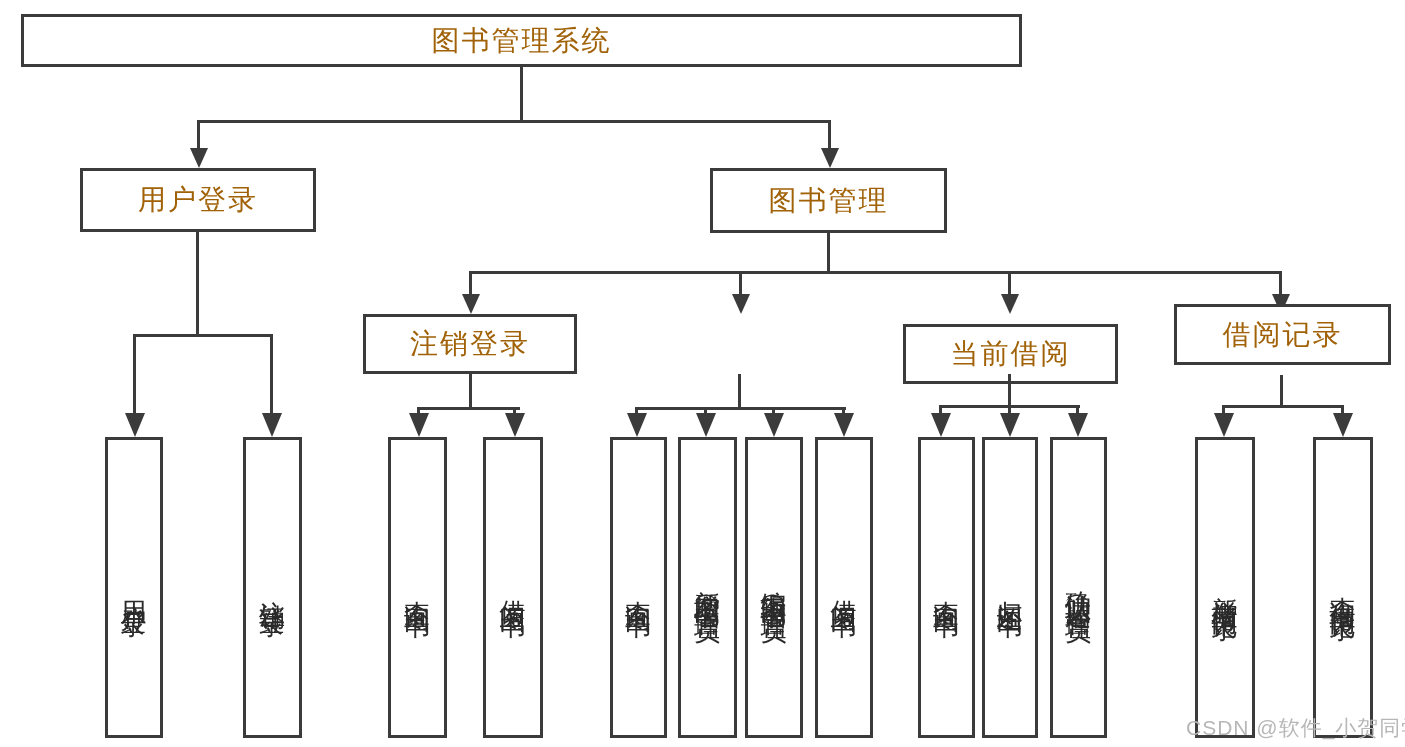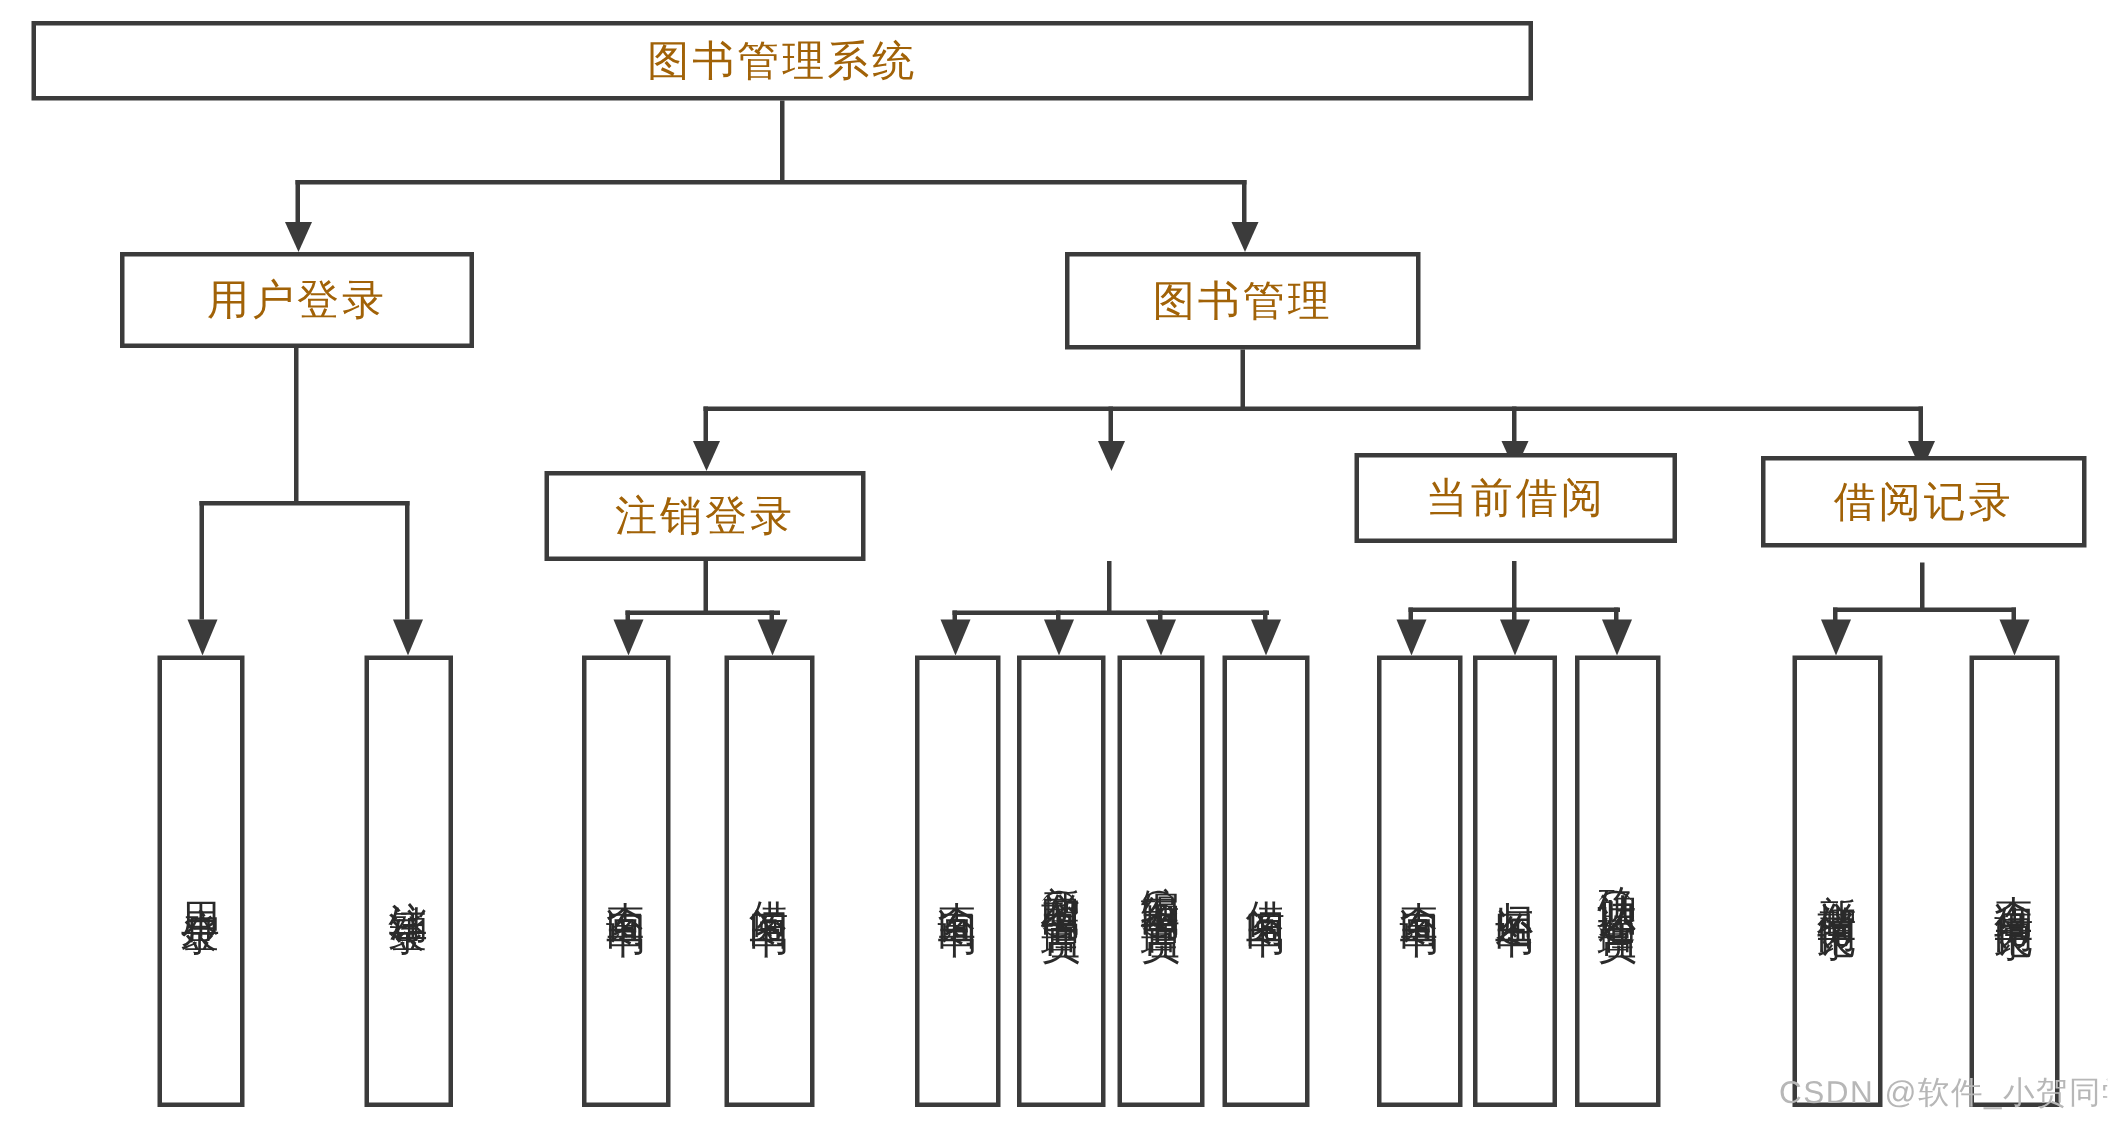--- a/index.html
+++ b/index.html
@@ -71,21 +71,21 @@
   <div class="vl" style="left:1008px;top:271px;height:23px;"></div>
   <div class="vl" style="left:1279px;top:271px;height:23px;"></div>
   <div class="ar" style="left:471px;top:294px;"></div>
   <div class="ar" style="left:741px;top:294px;"></div>
   <div class="ar" style="left:1010px;top:294px;"></div>
   <div class="ar" style="left:1281px;top:294px;"></div>
 
   <div class="box" style="left:363px;top:314px;width:214px;height:60px;">
     <span class="hlabel">注销登录</span>
   </div>
-  <div class="box" style="left:903px;top:302px;width:215px;height:60px;">
+  <div class="box" style="left:903px;top:324px;width:215px;height:60px;">
     <span class="hlabel">当前借阅</span>
   </div>
   <div class="box" style="left:1174px;top:304px;width:217px;height:61px;">
     <span class="hlabel">借阅记录</span>
   </div>
 
   <div class="vl" style="left:469px;top:374px;height:36px;"></div>
   <div class="hl" style="left:417px;top:407px;width:103px;"></div>
   <div class="vl" style="left:417px;top:407px;height:10px;"></div>
   <div class="vl" style="left:513px;top:407px;height:10px;"></div>

